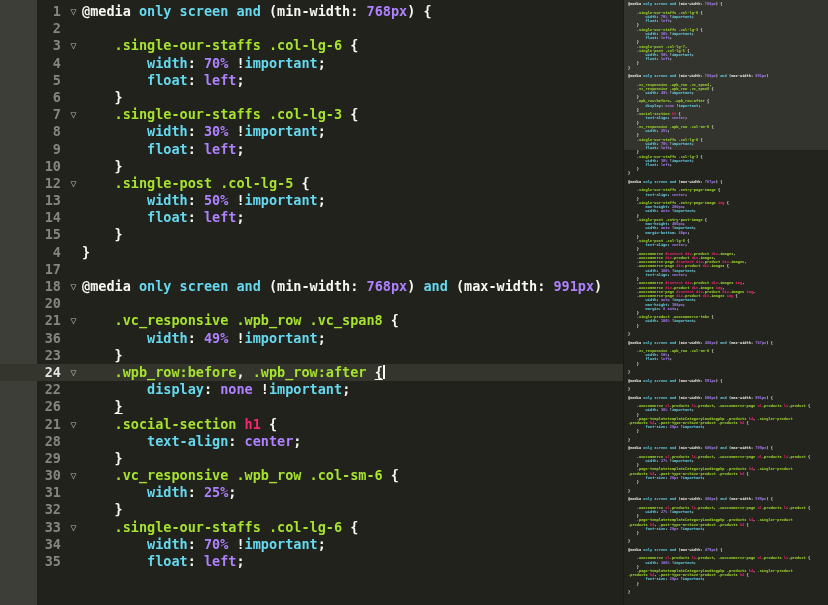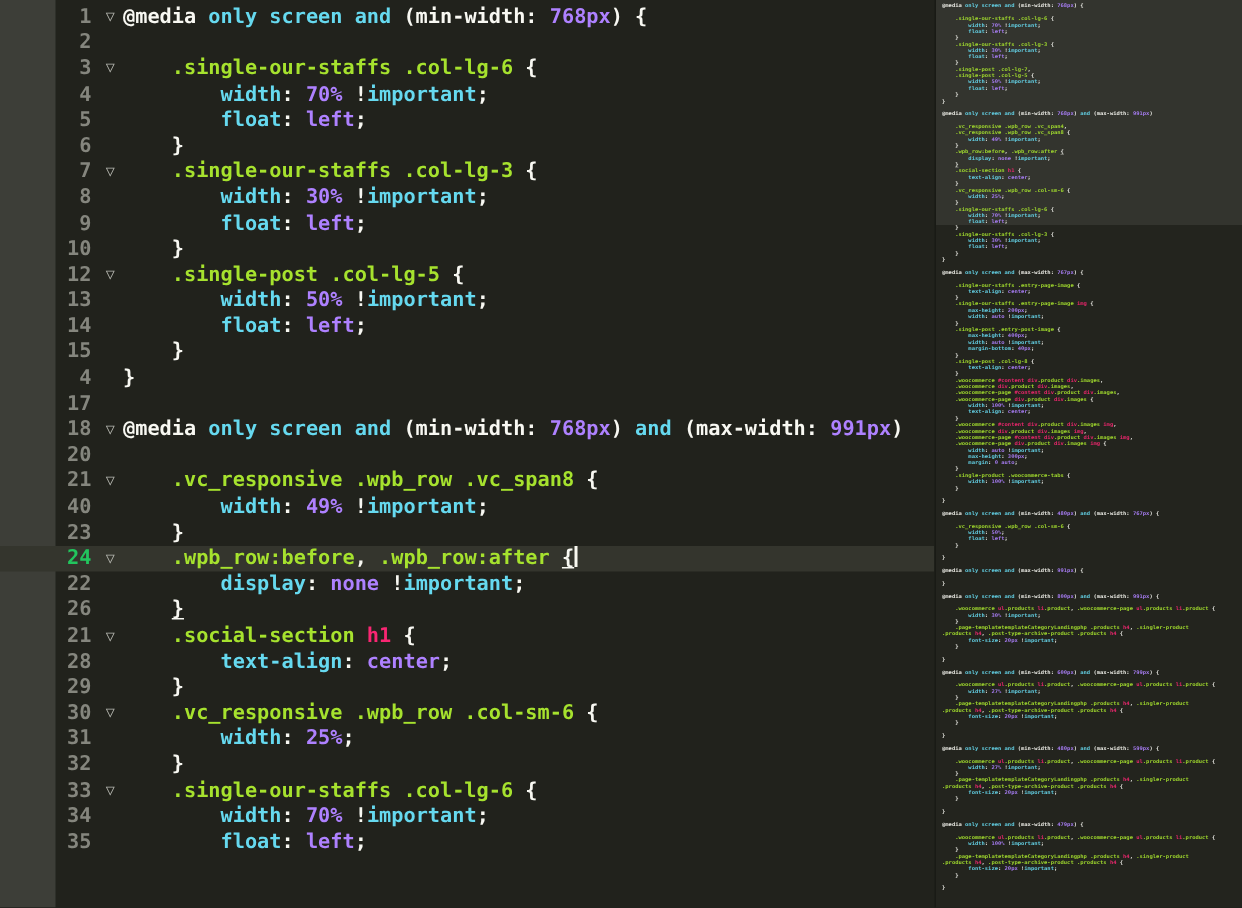--- a/index.html
+++ b/index.html
@@ -18,21 +18,21 @@
     position:absolute; left:0; top:0; width:623px; height:605px;
     overflow:hidden; padding-top:3px; z-index:1;
   }
   .line {
     display:flex; height:17.2px; line-height:17.2px;
     font-size:13.5px; font-weight:bold; white-space:pre;
   }
   .line.active { background:#34352d; }
   .gut { flex:0 0 82px; display:flex; }
   .ln { width:65px; text-align:right; color:#85867e; padding-right:4px; }
-  .line.active .ln { color:#22c55e; }
+  .line.active .ln { color:#e5e5e5; }
   .fold { width:17px; text-align:center; color:#b5b6af; font-size:10px; line-height:17.2px; }
   .code { flex:1 1 auto; overflow:hidden; }
   .cursor { display:inline-block; width:2px; height:14px; background:#f8f8f0; vertical-align:-2px; }
 
   
   .p  { color:#f8f8f2; }
   .k  { color:#66d9ef; }
   .n  { color:#ae81ff; }
   .s  { color:#a6e22e; }
   .t  { color:#f92672; }
@@ -73,21 +73,21 @@
       <div class="line"><span class="gut"><span class="ln">10</span><span class="fold"></span></span><span class="code"><span class="p">    }</span></span></div>
       <div class="line"><span class="gut"><span class="ln">12</span><span class="fold">▽</span></span><span class="code"><span class="s">    .single-post .col-lg-5 </span><span class="p">{</span></span></div>
       <div class="line"><span class="gut"><span class="ln">13</span><span class="fold"></span></span><span class="code"><span class="r">        width</span><span class="p">: </span><span class="n">50%</span><span class="p"> !</span><span class="k">important</span><span class="p">;</span></span></div>
       <div class="line"><span class="gut"><span class="ln">14</span><span class="fold"></span></span><span class="code"><span class="r">        float</span><span class="p">: </span><span class="v">left</span><span class="p">;</span></span></div>
       <div class="line"><span class="gut"><span class="ln">15</span><span class="fold"></span></span><span class="code"><span class="p">    }</span></span></div>
       <div class="line"><span class="gut"><span class="ln">4</span><span class="fold"></span></span><span class="code"><span class="p">}</span></span></div>
       <div class="line"><span class="gut"><span class="ln">17</span><span class="fold"></span></span><span class="code"></span></div>
       <div class="line"><span class="gut"><span class="ln">18</span><span class="fold">▽</span></span><span class="code"><span class="p">@media </span><span class="k">only screen and </span><span class="p">(min-width: </span><span class="n">768px</span><span class="p">) </span><span class="k">and </span><span class="p">(max-width: </span><span class="n">991px</span><span class="p">)</span></span></div>
       <div class="line"><span class="gut"><span class="ln">20</span><span class="fold"></span></span></div>
       <div class="line"><span class="gut"><span class="ln">21</span><span class="fold">▽</span></span><span class="code"><span class="s">    .vc_responsive .wpb_row .vc_span8 </span><span class="p">{</span></span></div>
-      <div class="line"><span class="gut"><span class="ln">40</span><span class="fold"></span></span><span class="code"><span class="r">        width</span><span class="p">: </span><span class="n">49%</span><span class="p"> !</span><span class="k">important</span><span class="p">;</span></span></div>
+      <div class="line"><span class="gut"><span class="ln">36</span><span class="fold"></span></span><span class="code"><span class="r">        width</span><span class="p">: </span><span class="n">49%</span><span class="p"> !</span><span class="k">important</span><span class="p">;</span></span></div>
       <div class="line"><span class="gut"><span class="ln">23</span><span class="fold"></span></span><span class="code"><span class="p">    }</span></span></div>
       <div class="line active"><span class="gut"><span class="ln">24</span><span class="fold">▽</span></span><span class="code"><span class="s">    .wpb_row:before</span><span class="p">, </span><span class="s">.wpb_row:after </span><span class="pu">{</span><span class="cursor"></span></span></div>
       <div class="line"><span class="gut"><span class="ln">22</span><span class="fold"></span></span><span class="code"><span class="r">        display</span><span class="p">: </span><span class="v">none</span><span class="p"> !</span><span class="k">important</span><span class="p">;</span></span></div>
       <div class="line"><span class="gut"><span class="ln">26</span><span class="fold"></span></span><span class="code"><span class="p">    </span><span class="pu">}</span></span></div>
       <div class="line"><span class="gut"><span class="ln">21</span><span class="fold">▽</span></span><span class="code"><span class="s">    .social-section </span><span class="t">h1 </span><span class="p">{</span></span></div>
       <div class="line"><span class="gut"><span class="ln">28</span><span class="fold"></span></span><span class="code"><span class="r">        text-align</span><span class="p">: </span><span class="v">center</span><span class="p">;</span></span></div>
       <div class="line"><span class="gut"><span class="ln">29</span><span class="fold"></span></span><span class="code"><span class="p">    }</span></span></div>
       <div class="line"><span class="gut"><span class="ln">30</span><span class="fold">▽</span></span><span class="code"><span class="s">    .vc_responsive .wpb_row .col-sm-6 </span><span class="p">{</span></span></div>
       <div class="line"><span class="gut"><span class="ln">31</span><span class="fold"></span></span><span class="code"><span class="r">        width</span><span class="p">: </span><span class="n">25%</span><span class="p">;</span></span></div>
       <div class="line"><span class="gut"><span class="ln">32</span><span class="fold"></span></span><span class="code"><span class="p">    }</span></span></div>

